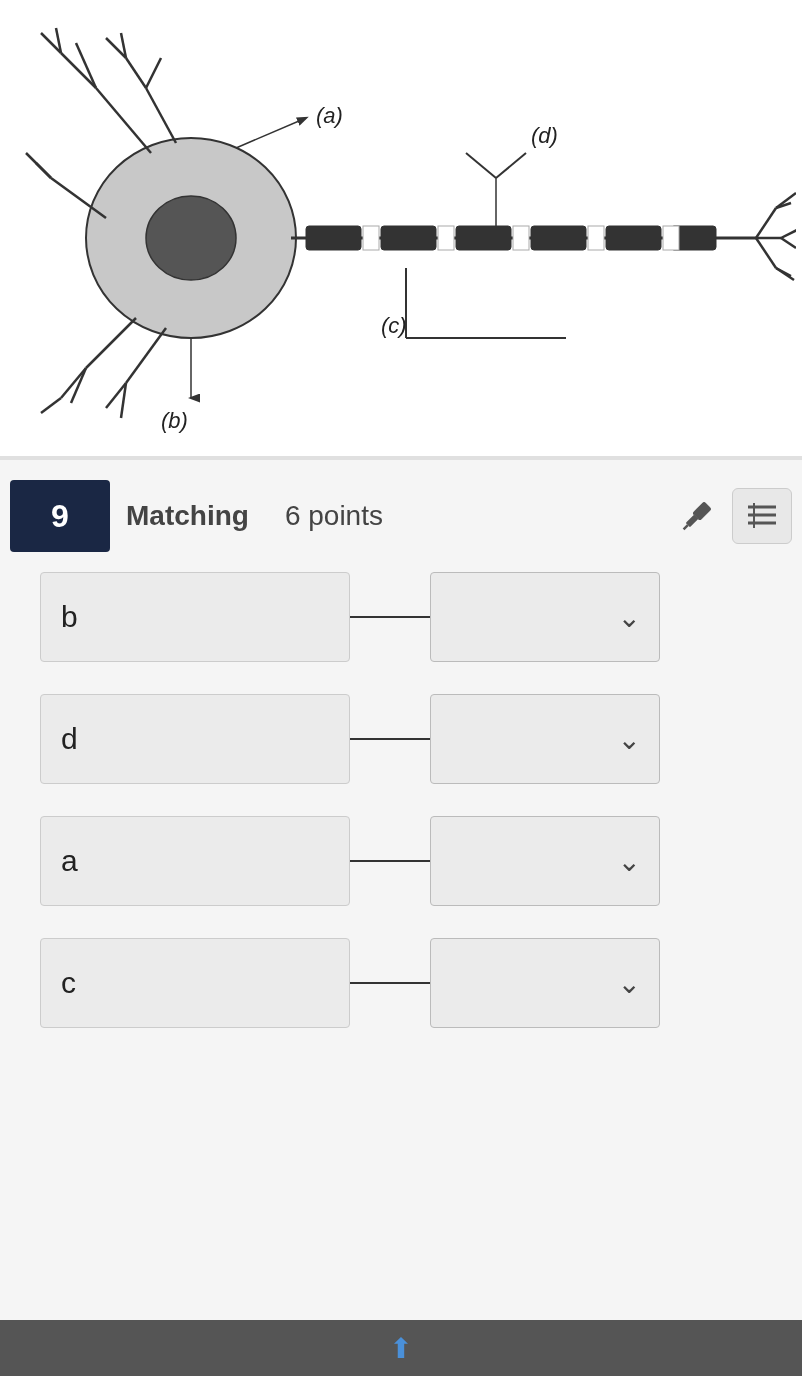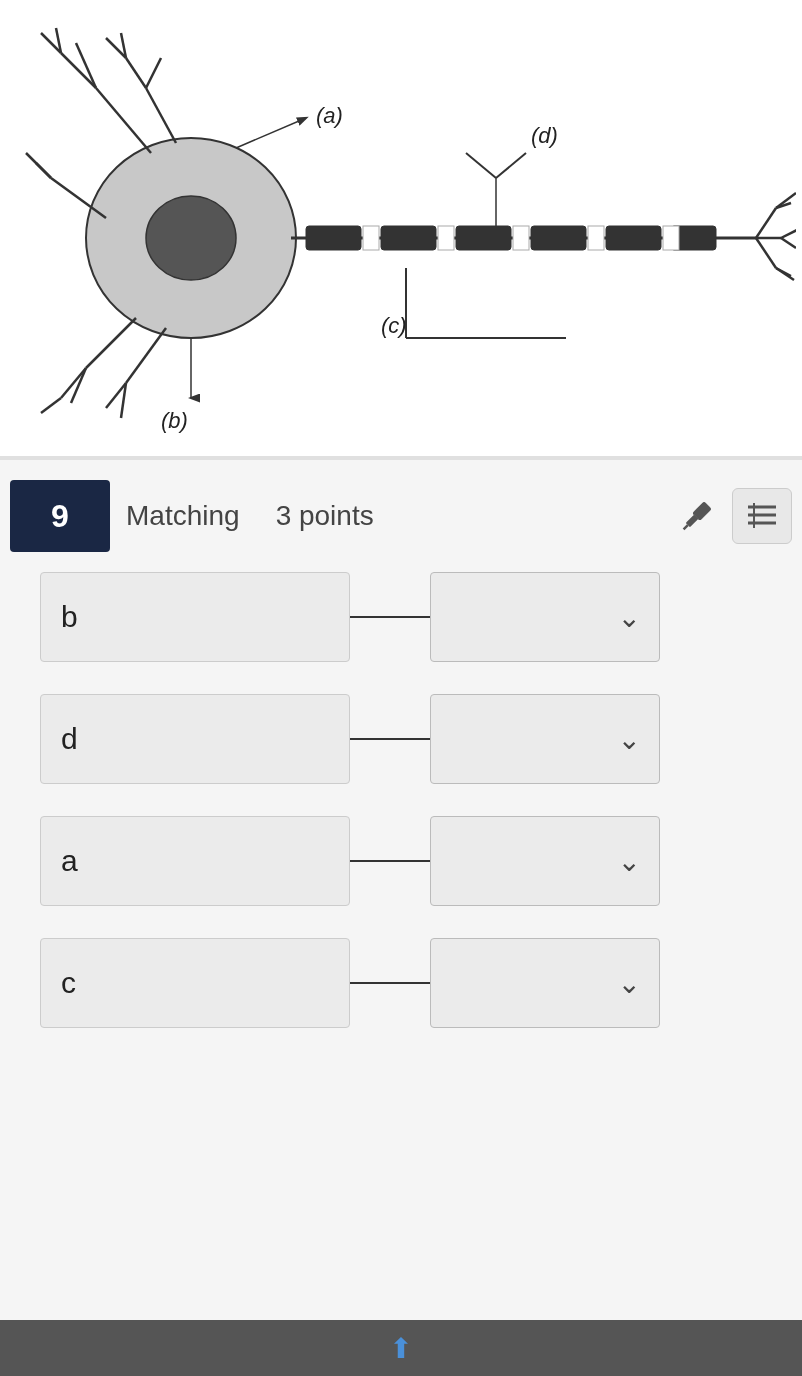--- a/index.html
+++ b/index.html
@@ -53,21 +53,21 @@
       display: flex;
       align-items: center;
       justify-content: center;
       border-radius: 4px;
       flex-shrink: 0;
     }
 
     .question-type {
       font-size: 28px;
       color: #444;
-      font-weight: normal;
+      font-weight: bold;
     }
 
     .question-points {
       font-size: 28px;
       color: #444;
       margin-left: 20px;
     }
 
     .header-icons {
       position: absolute;
@@ -291,21 +291,21 @@
 <div class="question-section">
 
   <div class="question-header">
 
     <div class="question-number-badge">
       <span>9</span>
     </div>
 
     <span class="question-type">Matching</span>
 
-    <span class="question-points">3 points</span>
+    <span class="question-points">6 points</span>
 
     <div class="header-icons">
       <div class="pin-icon-btn">
 
         <svg width="38" height="38" viewBox="0 0 38 38" fill="none" xmlns="http://www.w3.org/2000/svg">
           <g transform="rotate(45,19,19)">
             <rect x="14" y="4" width="10" height="16" rx="2" fill="#555" stroke="#555" stroke-width="1"></rect>
             <rect x="16" y="20" width="6" height="12" rx="1" fill="#555"></rect>
             <line x1="19" y1="32" x2="19" y2="38" stroke="#555" stroke-width="2.5"></line>
           </g>

